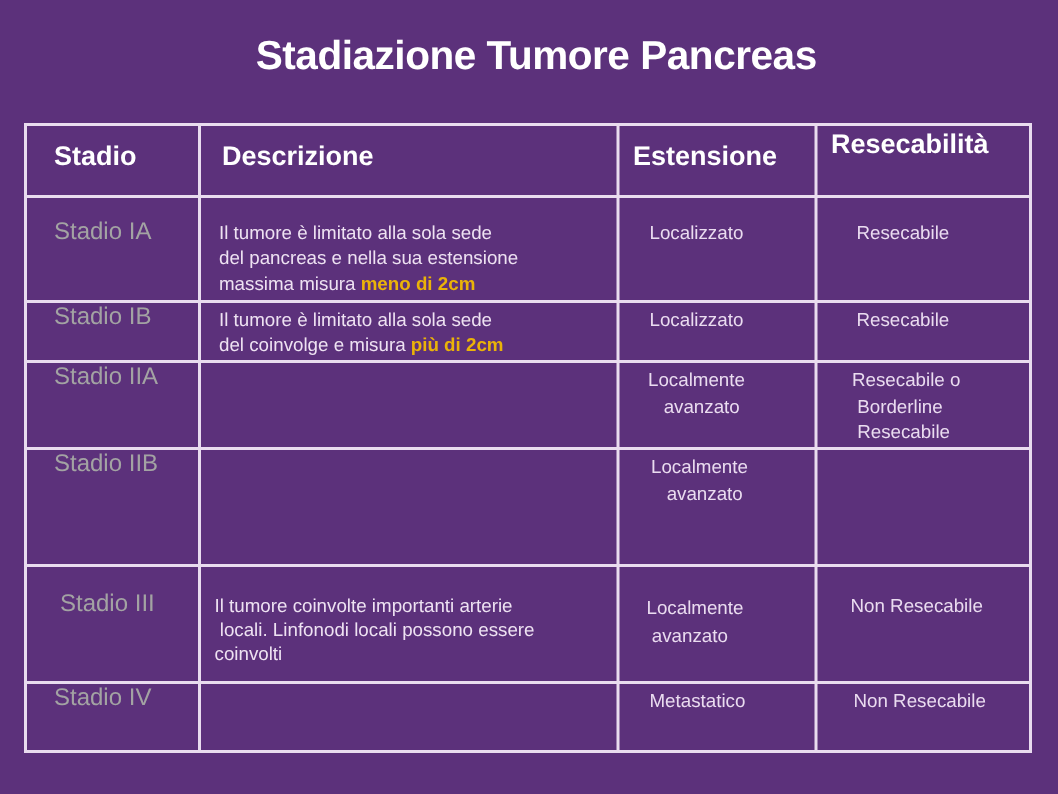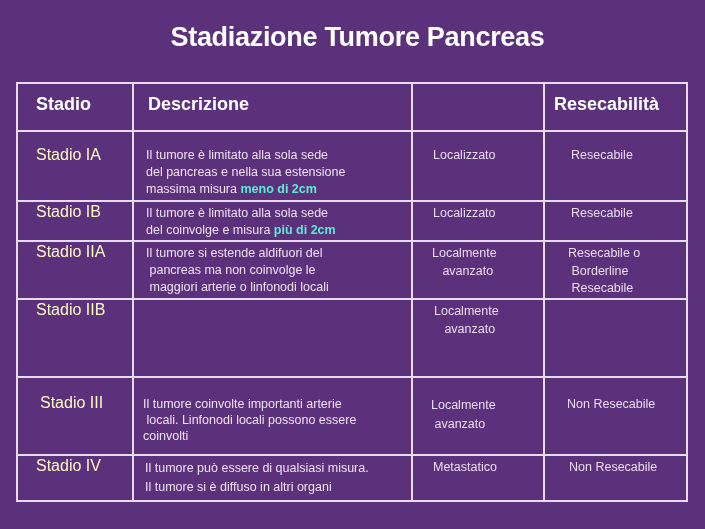--- a/index.html
+++ b/index.html
@@ -43,28 +43,28 @@
       position: absolute;
       white-space: pre;
     }
     .hdr {
       font-weight: bold;
       font-size: 18px;
       color: #ffffff;
     }
     .stage {
       font-size: 16px;
-      color: #fef9c3;
+      color: #a3a3a3;
     }
     .desc {
       font-size: 12.5px;
       line-height: 17px;
       color: #eee2f2;
     }
-    .desc b { color: #5eead4; }
+    .desc b { color: #eab308; }
     .small {
       font-size: 12.5px;
       line-height: 17.5px;
       color: #eadcf0;
     }
   </style>
 </head>
 <body>
 
 <div class="title">Stadiazione Tumore Pancreas</div>
@@ -81,55 +81,51 @@
   <div class="hline" style="top:418px"></div>
 
   <div class="vline" style="left:0"></div>
   <div class="vline" style="left:116px"></div>
   <div class="vline" style="left:395px"></div>
   <div class="vline" style="left:527px"></div>
   <div class="vline" style="left:670px"></div>
 
   <div class="cell hdr" style="left:20px;top:12px">Stadio</div>
   <div class="cell hdr" style="left:132px;top:12px">Descrizione</div>
-  <div class="cell hdr" style="left:538px;top:12px">Resecabilità</div>
+  <div class="cell hdr" style="left:406px;top:12px">Estensione</div>
+  <div class="cell hdr" style="left:538px;top:4px">Resecabilità</div>
 
   <div class="cell stage" style="left:20px;top:64px">Stadio IA</div>
   <div class="cell desc" style="left:130px;top:65px"><span>Il tumore è limitato alla sola sede</span>
 <span>del pancreas e nella sua estensione</span>
 <span>massima misura </span><b>meno di 2cm</b></div>
   <div class="cell small" style="left:417px;top:65px">Localizzato</div>
   <div class="cell small" style="left:555px;top:65px">Resecabile</div>
 
   <div class="cell stage" style="left:20px;top:121px">Stadio IB</div>
   <div class="cell desc" style="left:130px;top:123px"><span>Il tumore è limitato alla sola sede</span>
 <span>del coinvolge e misura </span><b>più di 2cm</b></div>
   <div class="cell small" style="left:417px;top:123px">Localizzato</div>
   <div class="cell small" style="left:555px;top:123px">Resecabile</div>
 
   <div class="cell stage" style="left:20px;top:161px">Stadio IIA</div>
-  <div class="cell desc" style="left:130px;top:163px"><span>Il tumore si estende aldifuori del</span>
- <span>pancreas ma non coinvolge le</span>
- <span>maggiori arterie o linfonodi locali</span></div>
   <div class="cell small" style="left:416px;top:163px"><span>Localmente</span>
    <span>avanzato</span></div>
   <div class="cell small" style="left:552px;top:163px"><span>Resecabile o</span>
  <span>Borderline</span>
  <span>Resecabile</span></div>
 
   <div class="cell stage" style="left:20px;top:219px">Stadio IIB</div>
   <div class="cell small" style="left:418px;top:221px"><span>Localmente</span>
    <span>avanzato</span></div>
 
   <div class="cell stage" style="left:24px;top:312px">Stadio III</div>
   <div class="cell desc" style="left:127px;top:314px;line-height:16px"><span>Il tumore coinvolte importanti arterie</span>
  <span>locali. Linfonodi locali possono essere</span>
 <span>coinvolti</span></div>
   <div class="cell small" style="left:415px;top:314px;line-height:19px"><span>Localmente</span>
  <span>avanzato</span></div>
   <div class="cell small" style="left:551px;top:314px">Non Resecabile</div>
 
   <div class="cell stage" style="left:20px;top:375px">Stadio IV</div>
-  <div class="cell desc" style="left:129px;top:377px;line-height:19px"><span>Il tumore può essere di qualsiasi misura.</span>
-<span>Il tumore si è diffuso in altri organi</span></div>
   <div class="cell small" style="left:417px;top:377px">Metastatico</div>
   <div class="cell small" style="left:553px;top:377px">Non Resecabile</div>
 </div>
 
 </body></html>

